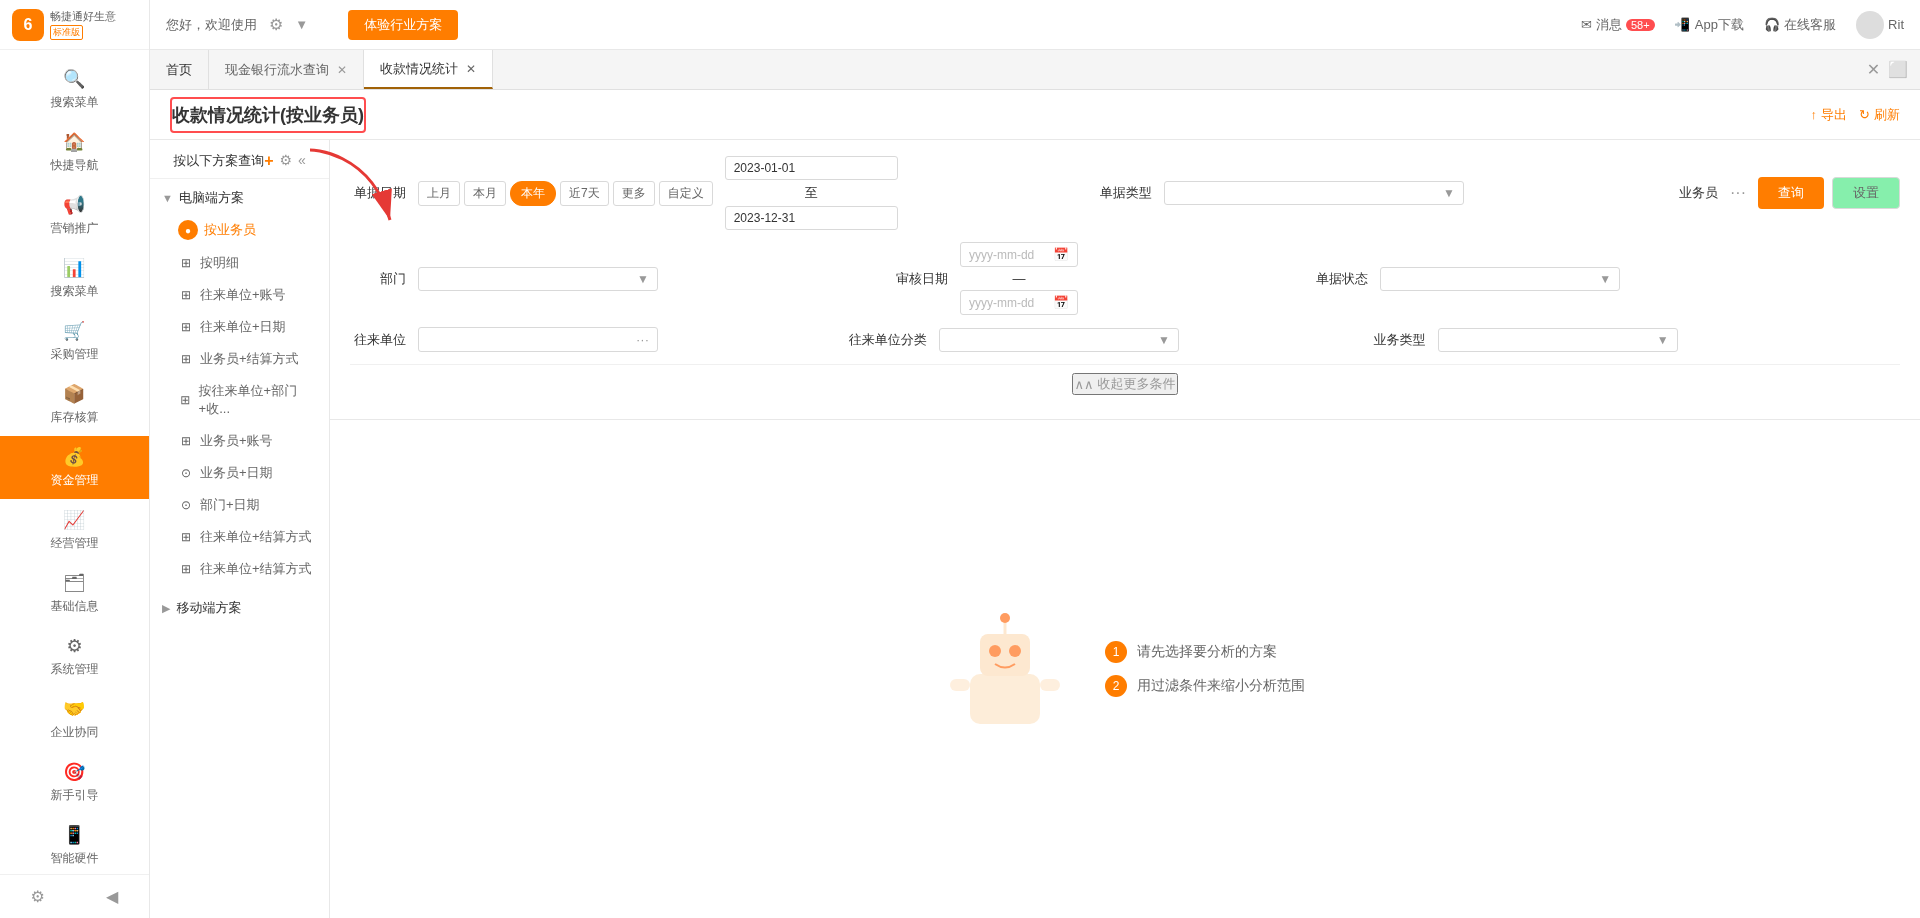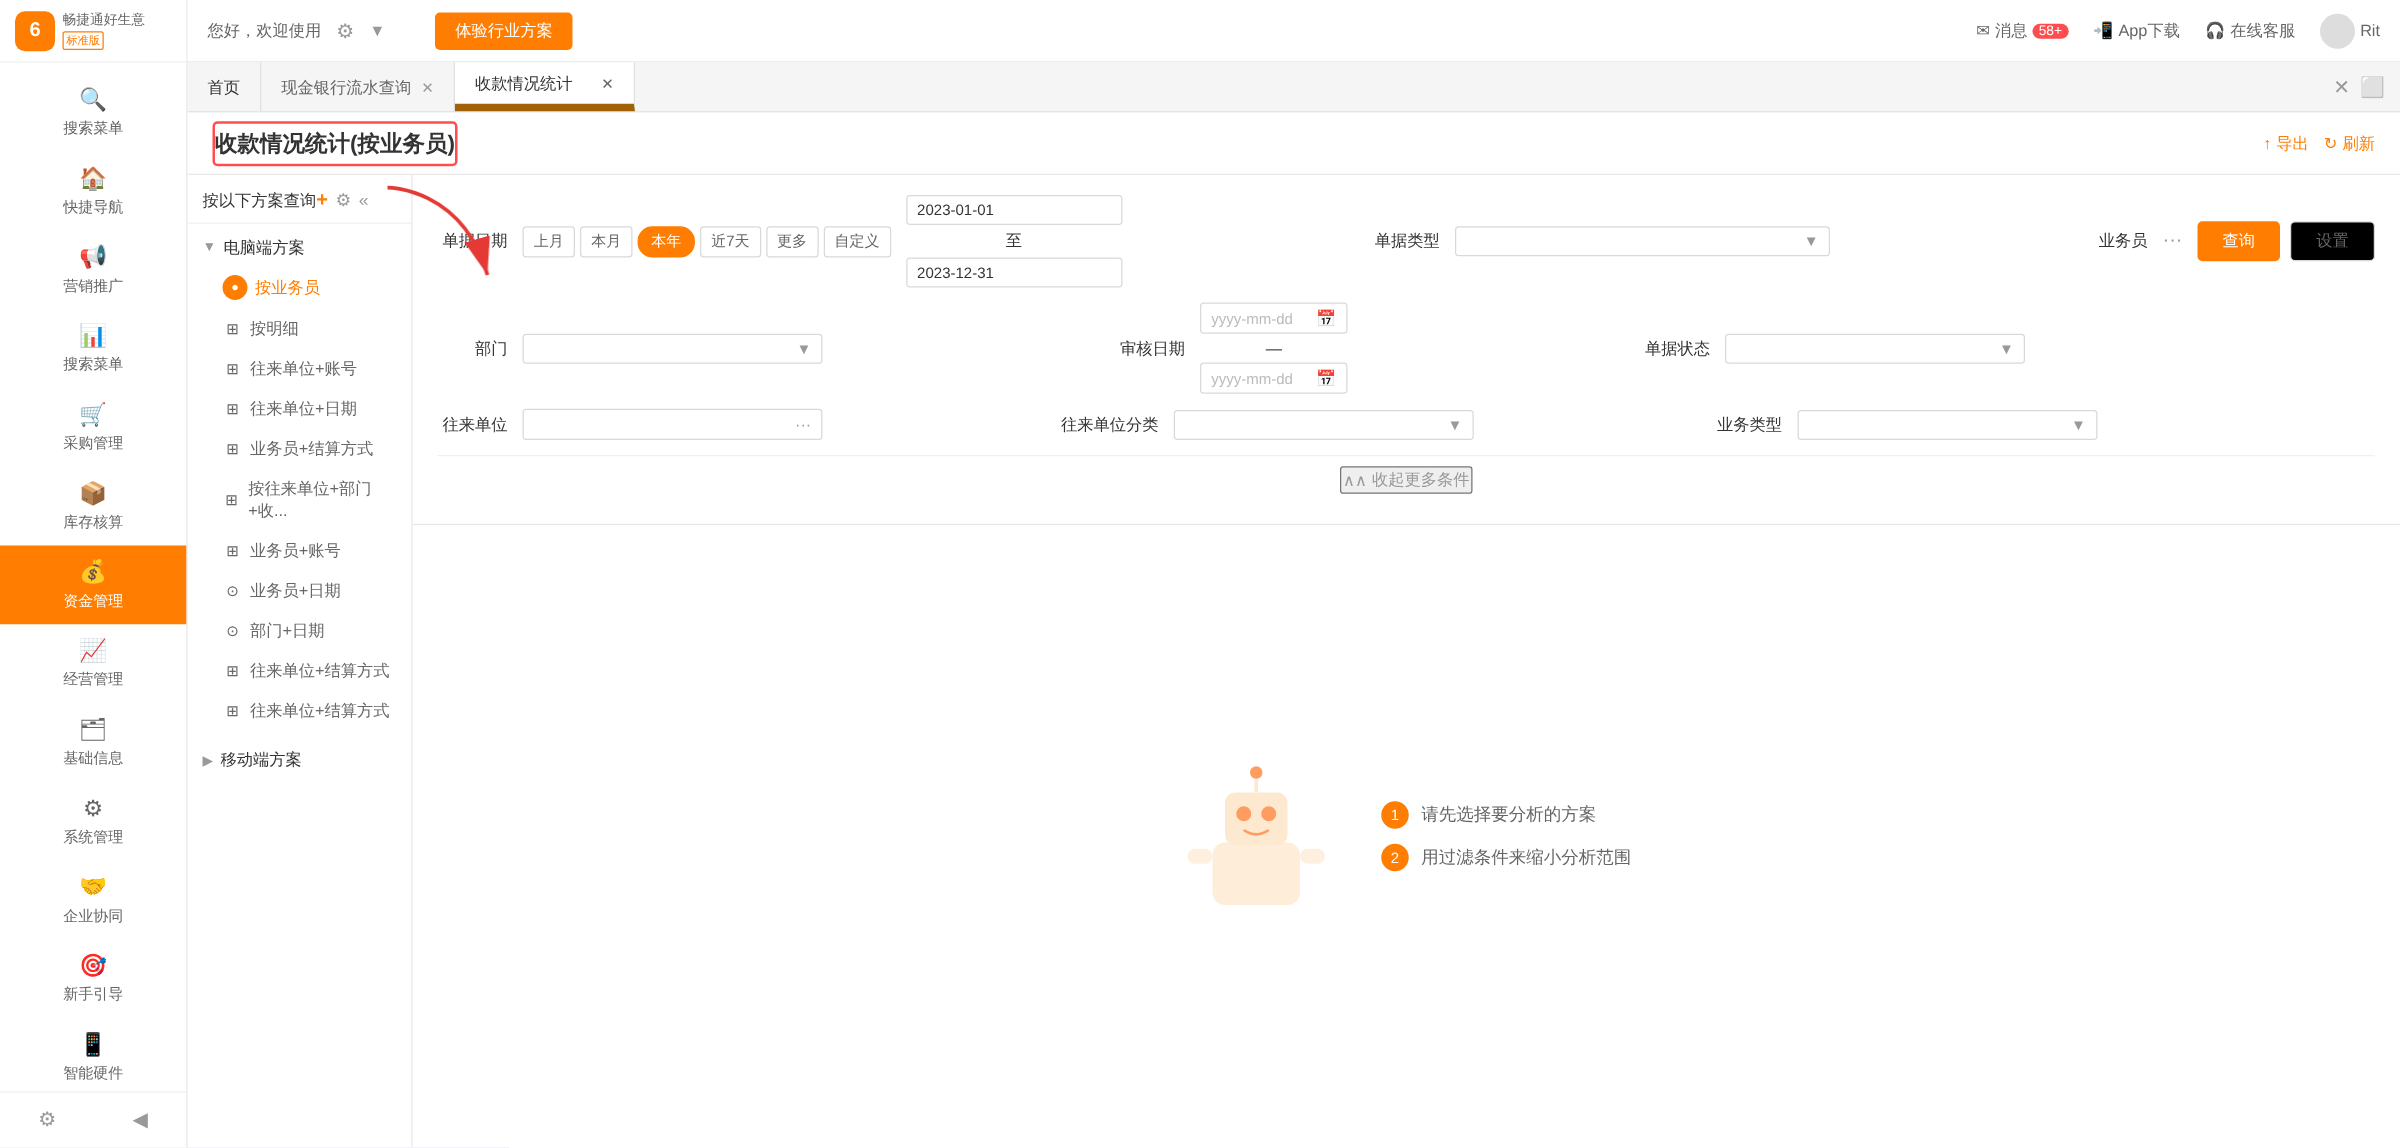--- a/index.html
+++ b/index.html
@@ -33,37 +33,37 @@
     .topbar-trial-btn { background: #ff7d00; color: #fff; border: none; border-radius: 4px; padding: 6px 16px; font-size: 13px; cursor: pointer; margin-left: 28px; }
     .topbar-right { display: flex; align-items: center; gap: 20px; }
     .topbar-right-item { display: flex; align-items: center; gap: 4px; color: #666; font-size: 13px; cursor: pointer; }
     .badge { background: #ff4d4f; color: #fff; border-radius: 10px; padding: 0 5px; font-size: 11px; }
     .user-avatar { width: 28px; height: 28px; background: #ddd; border-radius: 50%; }
 
     
     .tabs-bar { height: 40px; background: #f5f5f5; display: flex; align-items: center; border-bottom: 1px solid #e0e0e0; }
     .tab-item { height: 100%; display: flex; align-items: center; padding: 0 16px; font-size: 13px; cursor: pointer; color: #666; border-right: 1px solid #e0e0e0; position: relative; white-space: nowrap; }
     .tab-item.home { color: #333; }
-    .tab-item.active { background: #fff; color: #333; border-bottom: 6px solid #a16207; gap: 15px; }
+    .tab-item.active { background: #fff; color: #333; border-bottom: 2px solid #a16207; }
     .tab-close { margin-left: 8px; color: #999; font-size: 12px; cursor: pointer; }
     .tab-item.active .tab-close { color: #666; }
 
     
     .page-header { height: 50px; background: #fff; display: flex; align-items: center; padding: 0 20px; border-bottom: 1px solid #e8e8e8; justify-content: space-between; }
     .page-title-box { border: 2px solid #ff4d4f; border-radius: 4px; padding: 4px 0; }
     .page-title { font-size: 18px; font-weight: bold; color: #333; }
     .page-actions { display: flex; align-items: center; gap: 12px; }
     .action-btn { display: flex; align-items: center; gap: 4px; color: #ff7d00; font-size: 13px; cursor: pointer; background: none; border: none; }
 
     
     .content-area { flex: 1; display: flex; overflow: hidden; }
 
     
     .left-panel { width: 180px; background: #fff; border-right: 1px solid #e8e8e8; overflow-y: auto; flex-shrink: 0; }
-    .panel-header { display: flex; align-items: center; justify-content: flex-start; padding: 12px 12px 8px; border-bottom: 1px solid #f0f0f0; }
+    .panel-header { display: flex; align-items: center; justify-content: center; padding: 12px 12px 8px; border-bottom: 1px solid #f0f0f0; }
     .panel-header-title { font-size: 13px; color: #333; }
     .panel-header-actions { display: flex; gap: 6px; color: #999; cursor: pointer; }
     .tree-section { padding: 4px 0; }
     .tree-section-title { display: flex; align-items: center; padding: 6px 12px; font-size: 13px; color: #333; cursor: pointer; }
     .tree-section-title .arrow { margin-right: 6px; color: #999; font-size: 11px; }
     .tree-item { display: flex; align-items: center; padding: 7px 12px 7px 28px; font-size: 13px; color: #666; cursor: pointer; }
     .tree-item.active { color: #ff7d00; font-weight: 500; }
     .tree-item-icon { margin-right: 6px; font-size: 12px; width: 16px; text-align: center; }
     .tree-item-active-dot { width: 20px; height: 20px; background: #ff7d00; border-radius: 50%; display: flex; align-items: center; justify-content: center; color: #fff; font-size: 10px; margin-right: 6px; flex-shrink: 0; }
 
@@ -76,21 +76,21 @@
     .search-label { font-size: 13px; color: #333; white-space: nowrap; min-width: 56px; text-align: right; }
     .date-options { display: flex; align-items: center; gap: 4px; justify-content: space-between; }
     .date-btn { padding: 3px 8px; font-size: 12px; border: 1px solid #d9d9d9; border-radius: 3px; background: #fff; cursor: pointer; color: #666; }
     .date-btn.active { background: #ff7d00; color: #fff; border-color: #ff7d00; border-radius: 12px; padding: 3px 10px; }
     .date-input-group { display: flex; align-items: center; gap: 4px; flex-direction: column; }
     .date-input { border: 1px solid #d9d9d9; border-radius: 3px; padding: 4px 8px; font-size: 12px; color: #333; min-width: 90px; }
     .select-input { border: 1px solid #d9d9d9; border-radius: 3px; padding: 4px 8px; font-size: 12px; color: #999; min-width: 180px; display: flex; align-items: center; justify-content: space-between; cursor: pointer; }
     .select-input-wide { min-width: 300px; }
     .search-actions { display: flex; gap: 8px; margin-left: auto; }
     .search-btn { background: #ff7d00; color: #fff; border: none; border-radius: 4px; padding: 6px 20px; font-size: 13px; cursor: pointer; }
-    .settings-btn { background: #000000; color: #666; border: 1px solid #d9d9d9; border-radius: 4px; padding: 6px 20px; font-size: 13px; cursor: pointer; }
+    .settings-btn { background: #86efac; color: #666; border: 1px solid #d9d9d9; border-radius: 4px; padding: 6px 20px; font-size: 13px; cursor: pointer; }
     .more-btn { color: #999; font-size: 16px; cursor: pointer; }
     .collapse-row { display: flex; justify-content: center; padding: 8px; border-top: 1px solid #f0f0f0; margin-top: 4px; }
     .collapse-btn { display: flex; align-items: center; gap: 4px; color: #999; font-size: 13px; cursor: pointer; }
 
     
     .empty-state { flex: 1; display: flex; align-items: center; justify-content: center; flex-direction: column; background: #fff; margin: 0; }
     .empty-content { display: flex; align-items: center; gap: 40px; }
     .empty-steps { display: flex; flex-direction: column; gap: 12px; }
     .empty-step { display: flex; align-items: center; gap: 10px; font-size: 14px; color: #666; }
     .step-num { width: 22px; height: 22px; border-radius: 50%; background: #ff7d00; color: #fff; font-size: 12px; display: flex; align-items: center; justify-content: center; flex-shrink: 0; }

